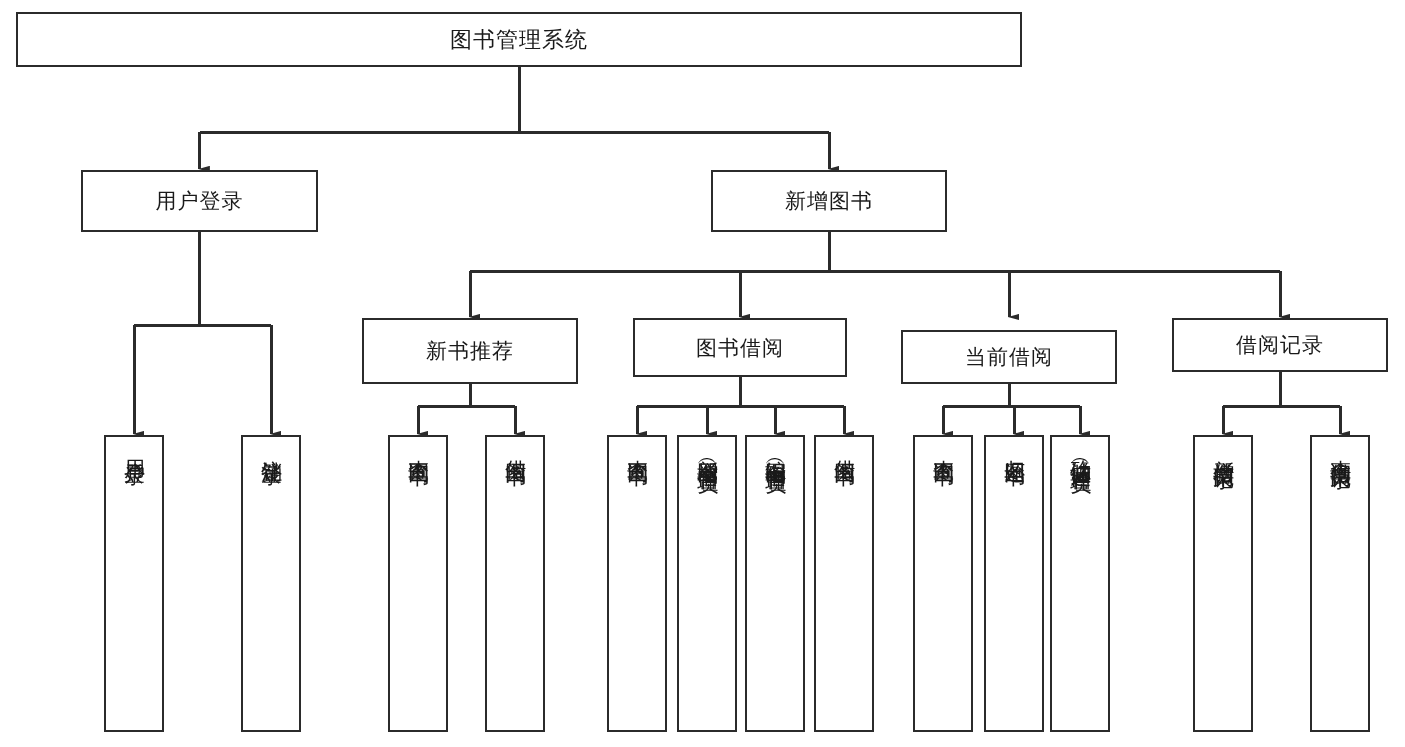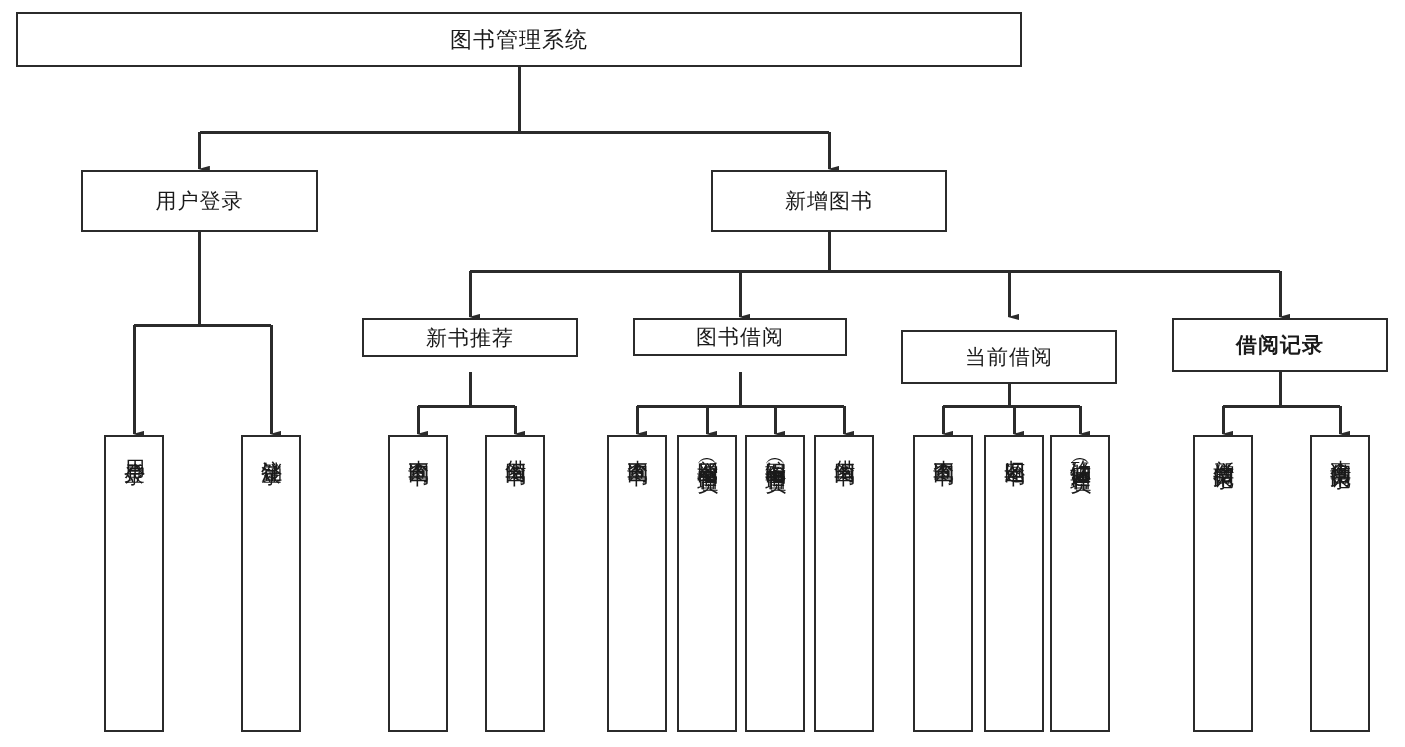--- a/index.html
+++ b/index.html
@@ -112,30 +112,30 @@
   <div id="nodes-layer">
       <div class="node node-h node-root" style="left: 16px; top: 12px; width: 1006px; height: 55px;">
         <span>图书管理系统</span>
       </div>
       <div class="node node-h" style="left: 81px; top: 170px; width: 237px; height: 62px;">
         <span>用户登录</span>
       </div>
       <div class="node node-h" style="left: 711px; top: 170px; width: 236px; height: 62px;">
         <span>新增图书</span>
       </div>
-      <div class="node node-h" style="left: 362px; top: 318px; width: 216px; height: 39px;">
+      <div class="node node-h" style="left: 362px; top: 318px; width: 216px; height: 66px;">
         <span>新书推荐</span>
       </div>
-      <div class="node node-h" style="left: 633px; top: 318px; width: 214px; height: 38px;">
+      <div class="node node-h" style="left: 633px; top: 318px; width: 214px; height: 59px;">
         <span>图书借阅</span>
       </div>
       <div class="node node-h" style="left: 901px; top: 330px; width: 216px; height: 54px;">
         <span>当前借阅</span>
       </div>
-      <div class="node node-h" style="left: 1172px; top: 318px; width: 216px; height: 54px; font-weight: bold;">
+      <div class="node node-h" style="left: 1172px; top: 318px; width: 216px; height: 54px;">
         <span>借阅记录</span>
       </div>
       <div class="node node-v" style="left: 104px; top: 435px; width: 60px; height: 297px;">
         <span class="vlabel">用户登录</span>
       </div>
       <div class="node node-v" style="left: 241px; top: 435px; width: 60px; height: 297px;">
         <span class="vlabel">注销登录</span>
       </div>
       <div class="node node-v" style="left: 388px; top: 435px; width: 60px; height: 297px;">
         <span class="vlabel">查询图书</span>

